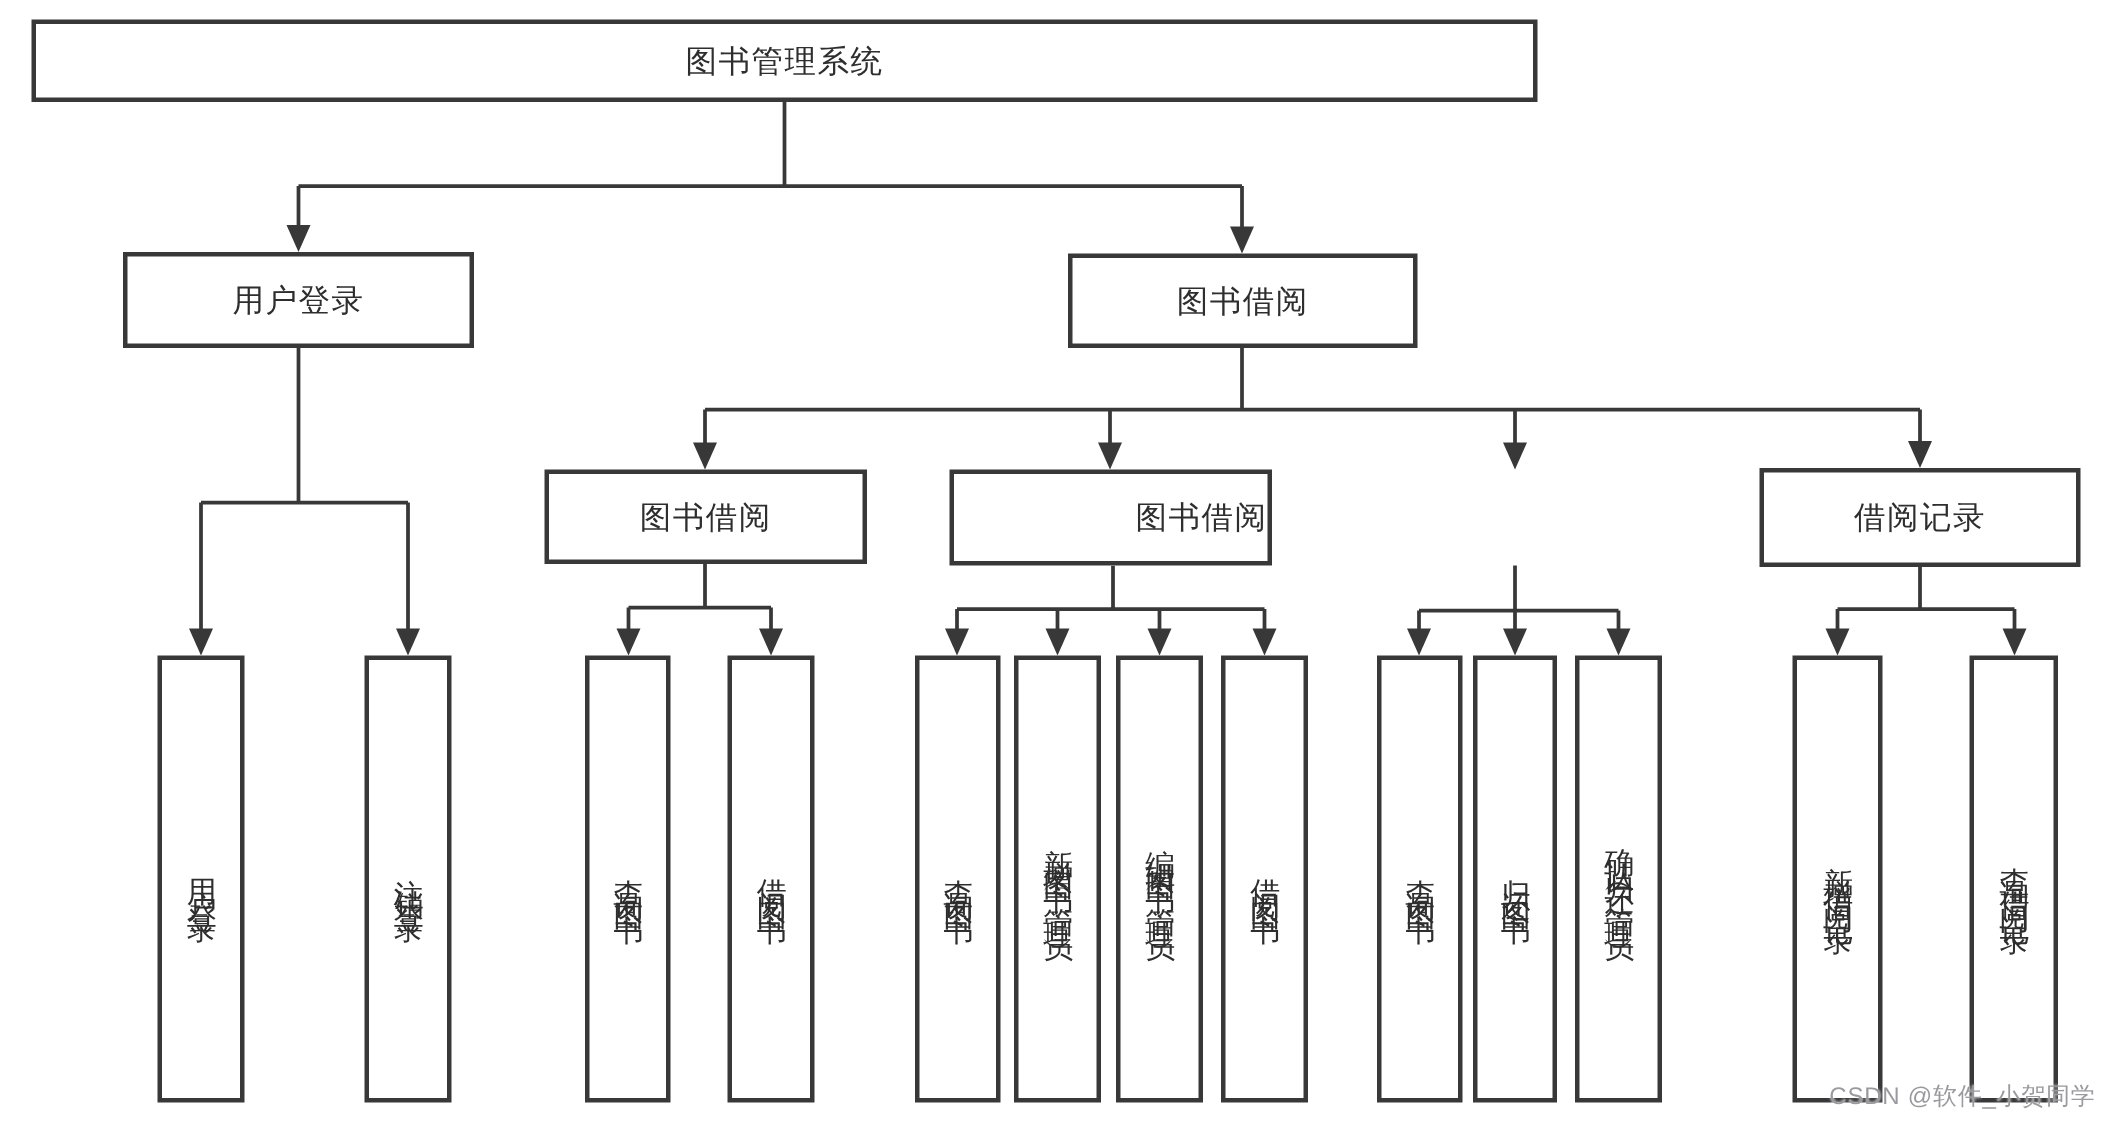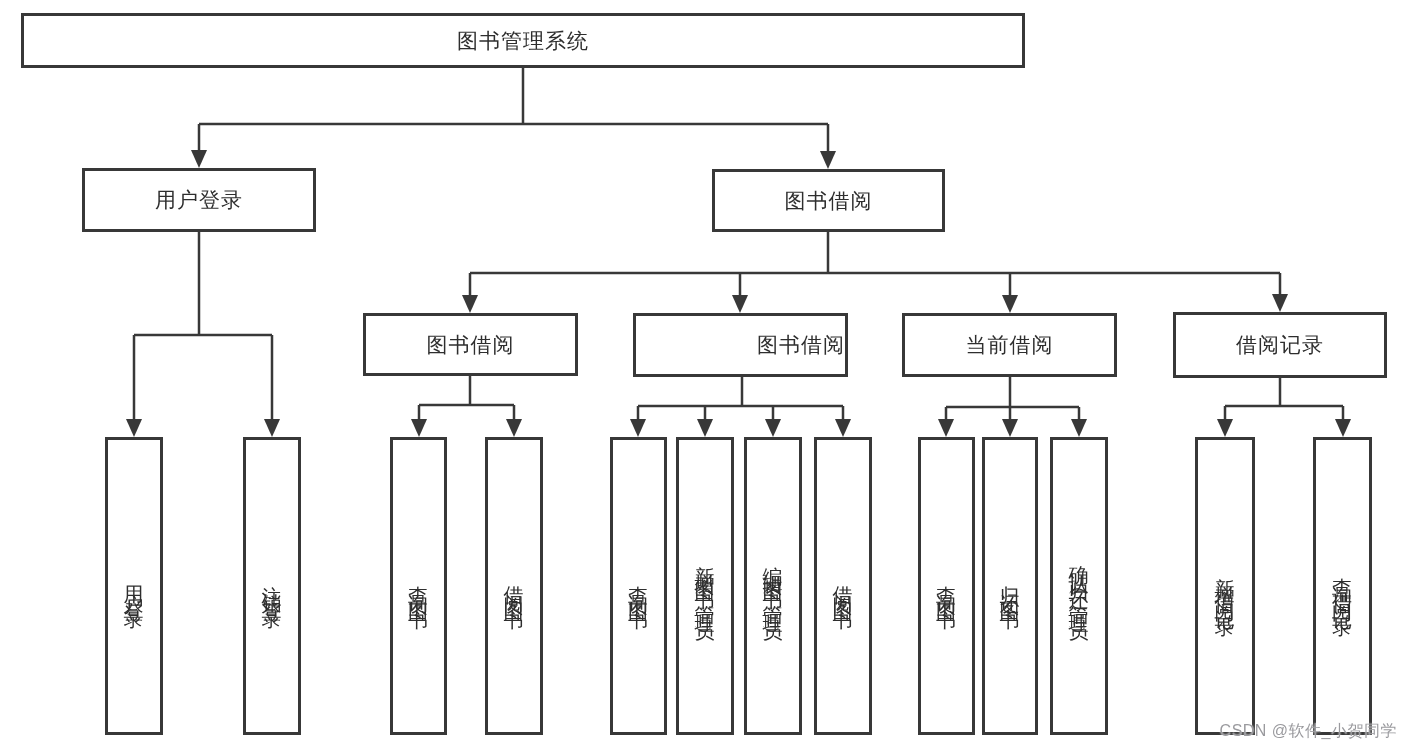--- a/index.html
+++ b/index.html
@@ -101,23 +101,20 @@
   <div class="node" style="left:712px;top:169px;width:233px;height:63px;">
     <span>图书借阅</span>
   </div>
 
   <div class="node" style="left:363px;top:313px;width:215px;height:63px;">
     <span>图书借阅</span>
   </div>
   <div class="node" style="left:633px;top:313px;width:215px;height:64px;justify-content:flex-end;">
     <span>图书借阅</span>
   </div>
-  <div class="node" style="left:902px;top:313px;width:215px;height:64px;">
-    <span>当前借阅</span>
-  </div>
   <div class="node" style="left:1173px;top:312px;width:214px;height:66px;">
     <span>借阅记录</span>
   </div>
 
   <div class="node node-v" style="left:105px;top:437px;width:58px;height:298px;">
     <span class="vlabel">用户登录</span>
   </div>
   <div class="node node-v" style="left:243px;top:437px;width:58px;height:298px;">
     <span class="vlabel">注销登录</span>
   </div>

